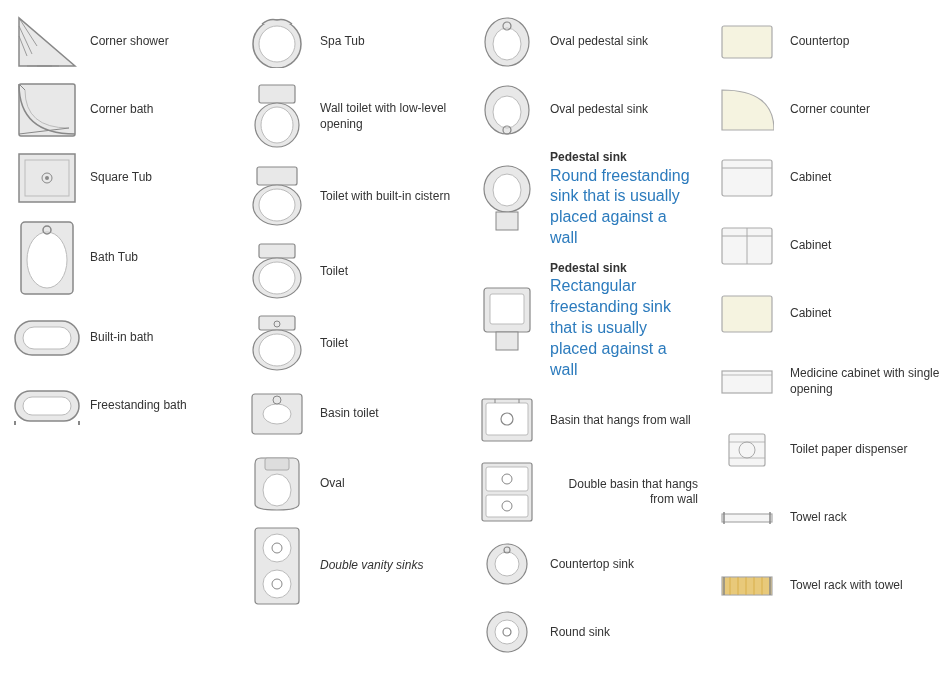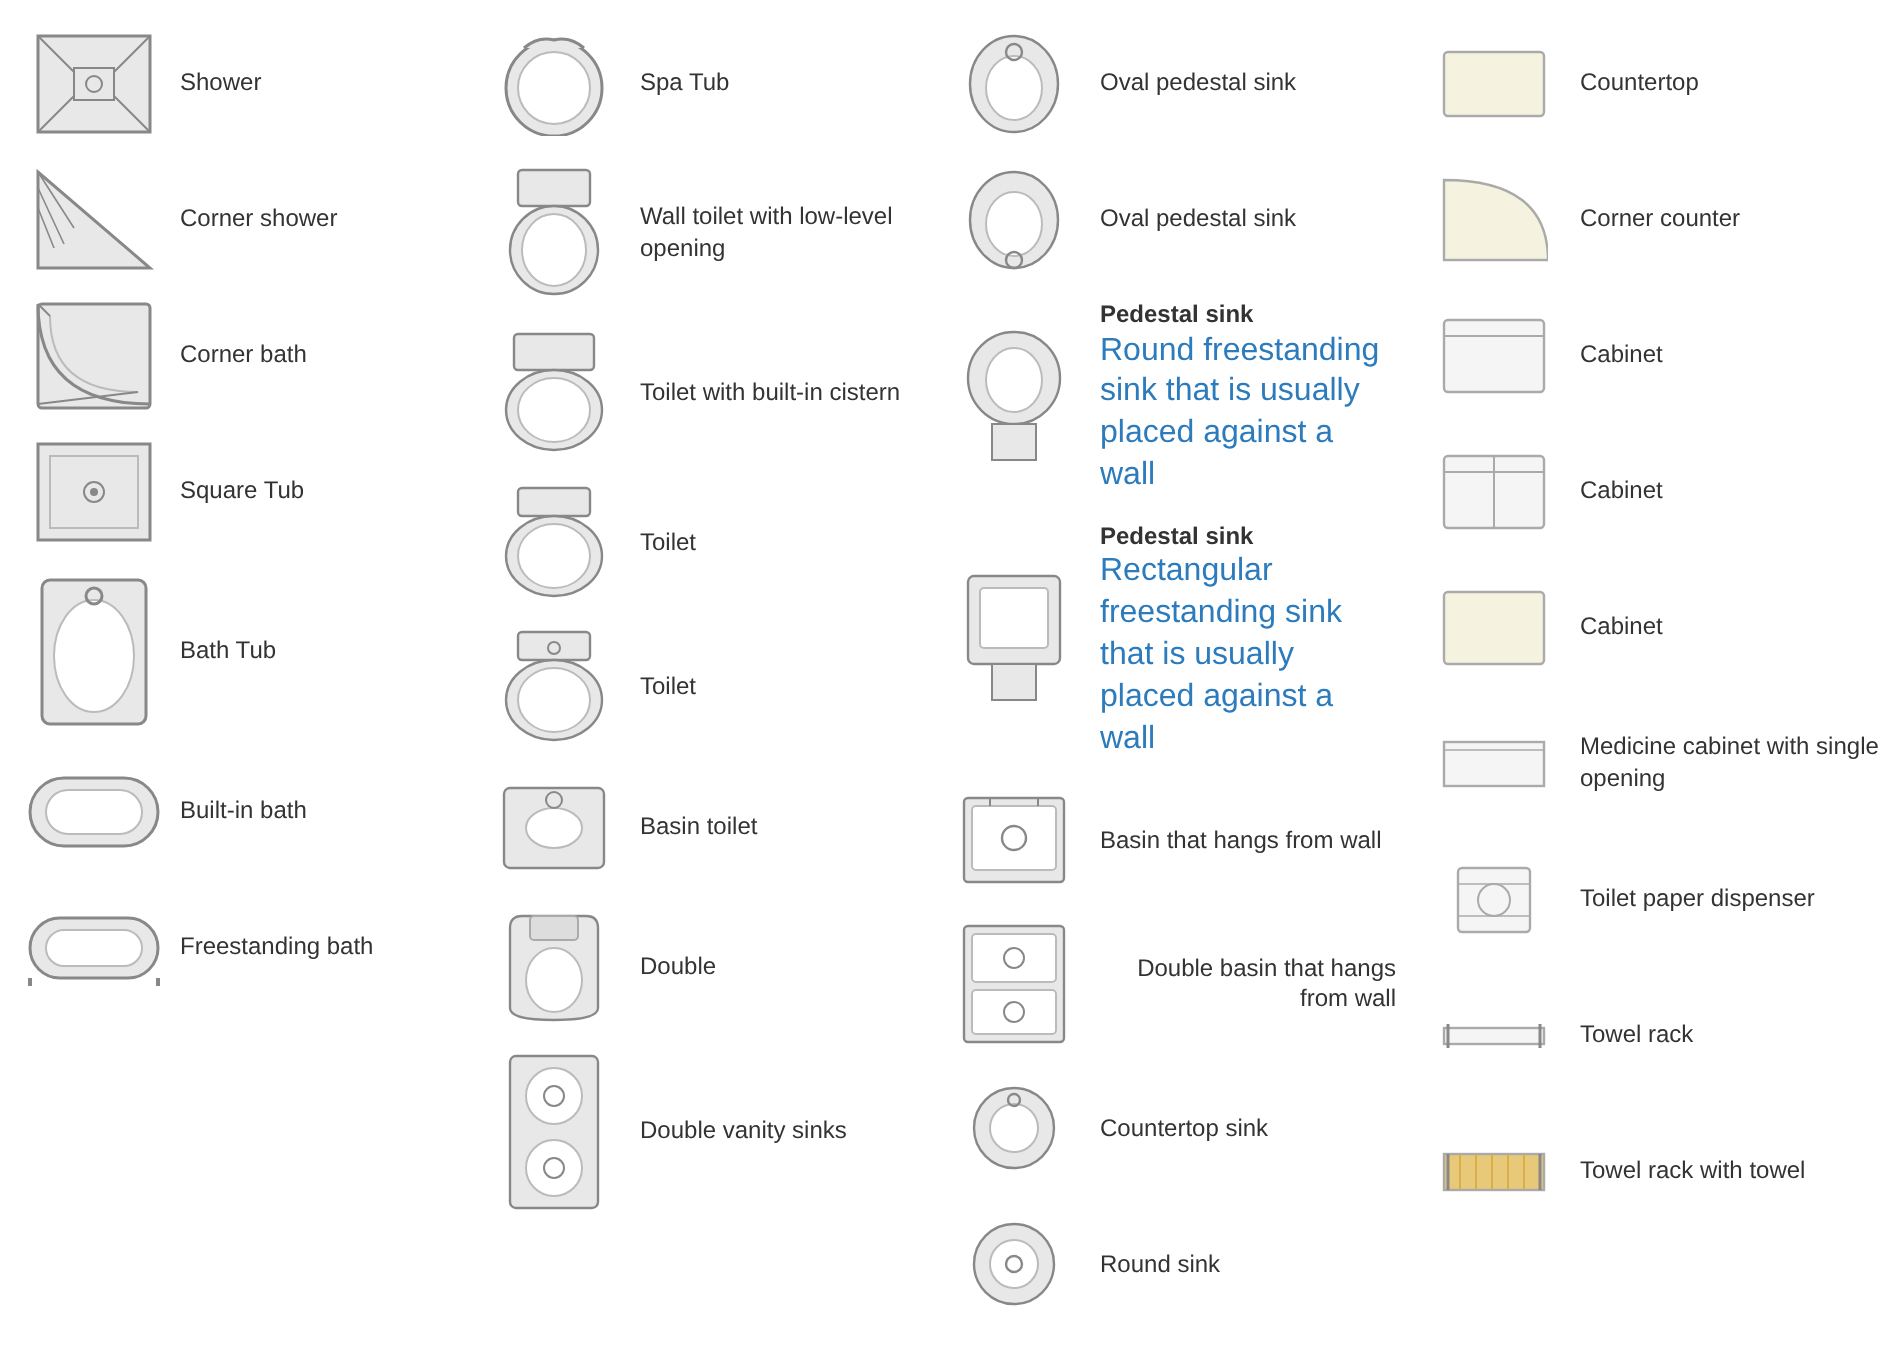--- a/index.html
+++ b/index.html
@@ -48,34 +48,20 @@
       justify-content: center;
     }
   </style>
 </head>
 <body>
 
 <div class="grid">
 
   <div class="col">
 
-    <div class="item">
-      <div class="shape-wrap">
-        <svg width="60" height="52">
-          <rect x="2" y="2" width="56" height="48" fill="#e8e8e8" stroke="#888" stroke-width="1.5"></rect>
-          <line x1="2" y1="2" x2="20" y2="20" stroke="#888" stroke-width="1"></line>
-          <line x1="58" y1="2" x2="40" y2="20" stroke="#888" stroke-width="1"></line>
-          <line x1="2" y1="50" x2="20" y2="32" stroke="#888" stroke-width="1"></line>
-          <line x1="58" y1="50" x2="40" y2="32" stroke="#888" stroke-width="1"></line>
-          <rect x="20" y="18" width="20" height="16" fill="none" stroke="#888" stroke-width="1"></rect>
-          <circle cx="30" cy="26" r="4" fill="none" stroke="#888" stroke-width="1"></circle>
-        </svg>
-      </div>
-      <span class="item-label">Shower</span>
-    </div>
 
     <div class="item">
       <div class="shape-wrap">
         <svg width="60" height="52">
           <polygon points="2,50 2,2 58,50" fill="#e8e8e8" stroke="#888" stroke-width="1.5"></polygon>
           <line x1="2" y1="2" x2="20" y2="30" stroke="#888" stroke-width="0.8"></line>
           <line x1="2" y1="10" x2="15" y2="38" stroke="#888" stroke-width="0.8"></line>
           <line x1="2" y1="20" x2="10" y2="40" stroke="#888" stroke-width="0.8"></line>
           <line x1="10" y1="50" x2="35" y2="50" stroke="#888" stroke-width="0.8"></line>
           <line x1="20" y1="50" x2="42" y2="50" stroke="#888" stroke-width="0.8"></line>
@@ -214,24 +200,24 @@
     </div>
 
     <div class="item" style="min-height:60px;">
       <div class="shape-wrap" style="height:60px;">
         <svg width="48" height="60">
           <path d="M8,4 L40,4 Q46,4 46,10 L46,50 Q46,56 24,56 Q2,56 2,50 L2,10 Q2,4 8,4 Z" fill="#e8e8e8" stroke="#888" stroke-width="1.2"></path>
           <ellipse cx="24" cy="36" rx="14" ry="16" fill="#fff" stroke="#bbb" stroke-width="1"></ellipse>
           <rect x="12" y="4" width="24" height="12" fill="#ddd" stroke="#aaa" stroke-width="1" rx="2"></rect>
         </svg>
       </div>
-      <span class="item-label">Double</span>
-    </div>
-
-    <div class="item" style="min-height:80px;">
+      <span class="item-label">Oval</span>
+    </div>
+
+    <div class="item" style="min-height:80px;font-style:italic;">
       <div class="shape-wrap" style="height:80px;">
         <svg width="48" height="80">
           <rect x="2" y="2" width="44" height="76" fill="#e8e8e8" stroke="#888" stroke-width="1.2" rx="3"></rect>
           <circle cx="24" cy="22" r="14" fill="#fff" stroke="#bbb" stroke-width="1"></circle>
           <circle cx="24" cy="22" r="5" fill="none" stroke="#888" stroke-width="1"></circle>
           <circle cx="24" cy="58" r="14" fill="#fff" stroke="#bbb" stroke-width="1"></circle>
           <circle cx="24" cy="58" r="5" fill="none" stroke="#888" stroke-width="1"></circle>
         </svg>
       </div>
       <span class="item-label">Double vanity sinks</span>

